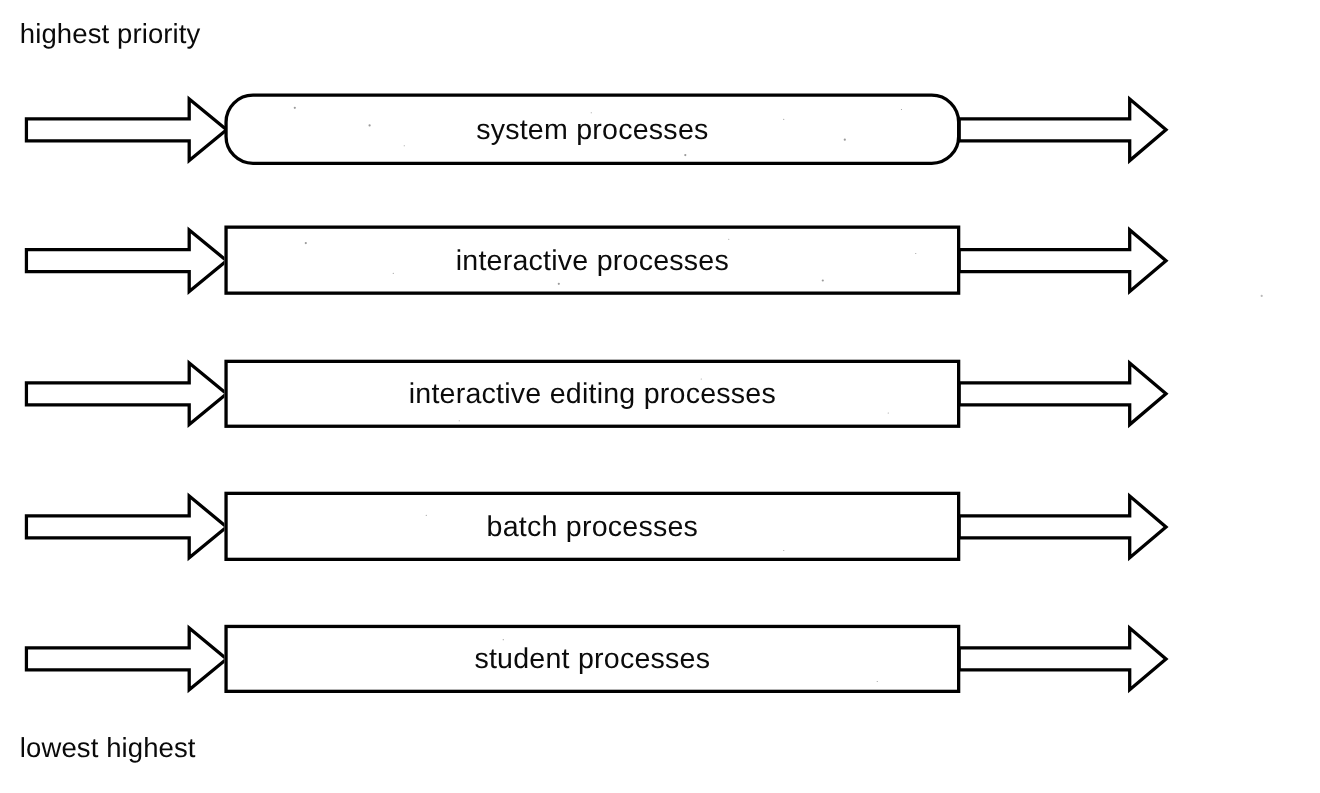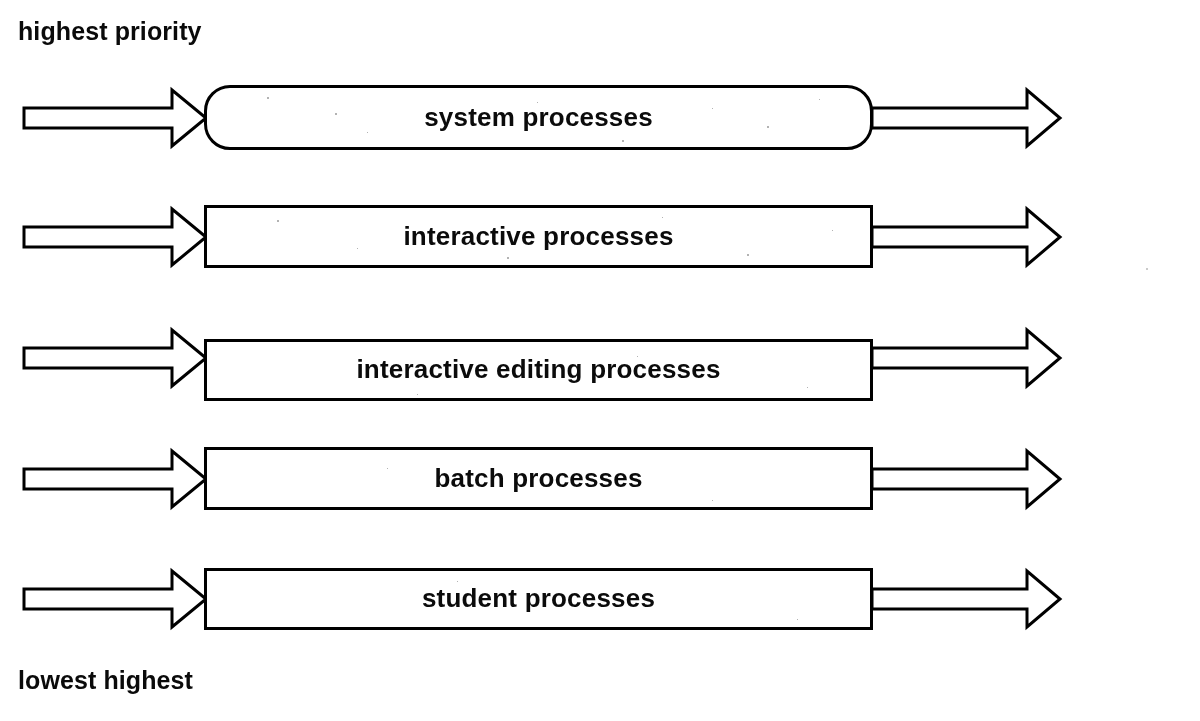--- a/index.html
+++ b/index.html
@@ -15,21 +15,20 @@
     font-family: "Liberation Sans", sans-serif;
     color: #000000;
   }
 
   #diagram-root {
     position: absolute;
     left: 0;
     top: 0;
     width: 1163px;
     height: 721px;
-    font-weight: bold;
   }
 
   .priority-label {
     position: absolute;
     font-size: 25px;
     line-height: 29px;
     color: #0a0a0a;
     letter-spacing: 0.1px;
     white-space: nowrap;
   }
@@ -144,21 +143,21 @@
       </svg>
     </div>
   </div>
 
   <div class="priority-row" style="top:327px;height:62px;">
     <div class="arrow-in" style="top:-5px;">
       <svg width="190" height="72" viewBox="0 0 190 72" aria-hidden="true">
         <path class="arrow-shape" d="M 2,26 L 150,26 L 150,8 L 184,36 L 150,64 L 150,46 L 2,46 Z"></path>
       </svg>
     </div>
-    <div class="row-box" style="top:0;height:62px;margin-top:12px;">
+    <div class="row-box" style="top:0;height:62px;">
       <span class="row-box-label">interactive editing processes</span>
       <span class="speck-row">
         <i class="speck" style="left:210px;top:52px;width:1px;height:1px;"></i>
         <i class="speck" style="left:430px;top:14px;width:1px;height:1px;"></i>
         <i class="speck" style="left:600px;top:45px;width:1px;height:1px;"></i>
       </span>
     </div>
     <div class="arrow-out" style="top:-5px;">
       <svg width="200" height="72" viewBox="0 0 200 72" aria-hidden="true">
         <path class="arrow-shape" d="M 2,26 L 157,26 L 157,8 L 190,36 L 157,64 L 157,46 L 2,46 Z"></path>

